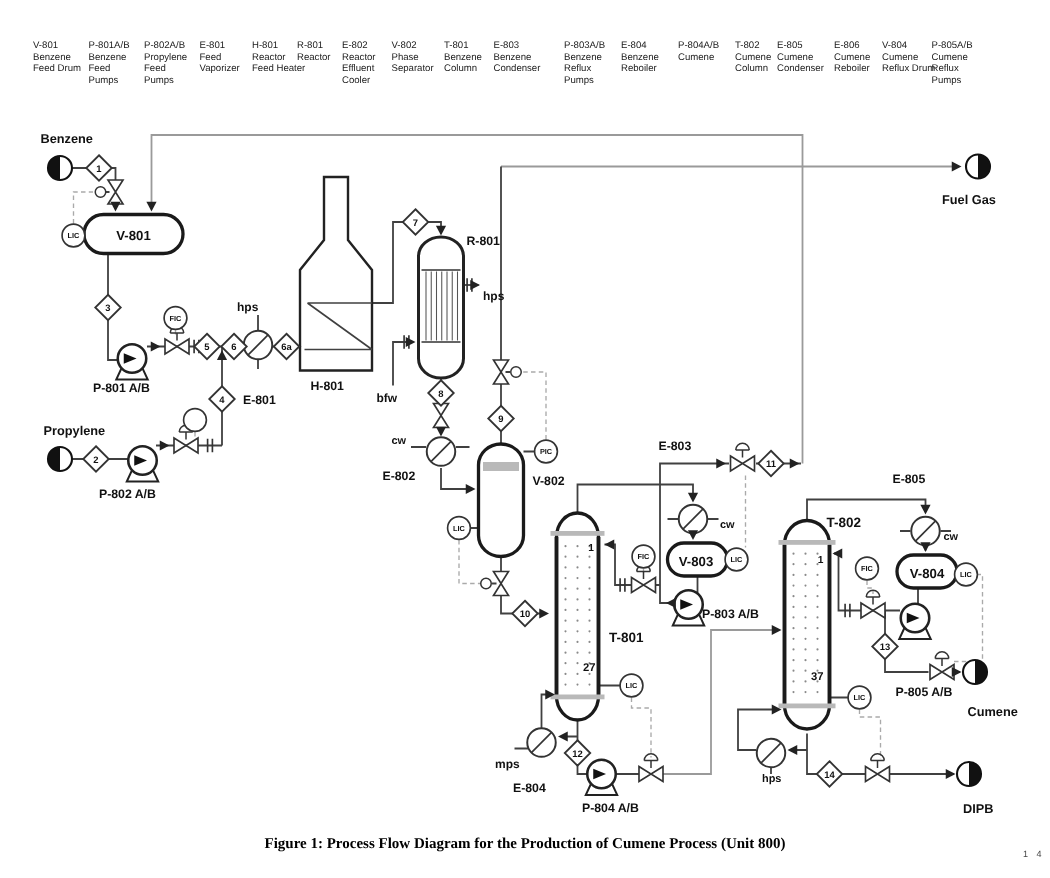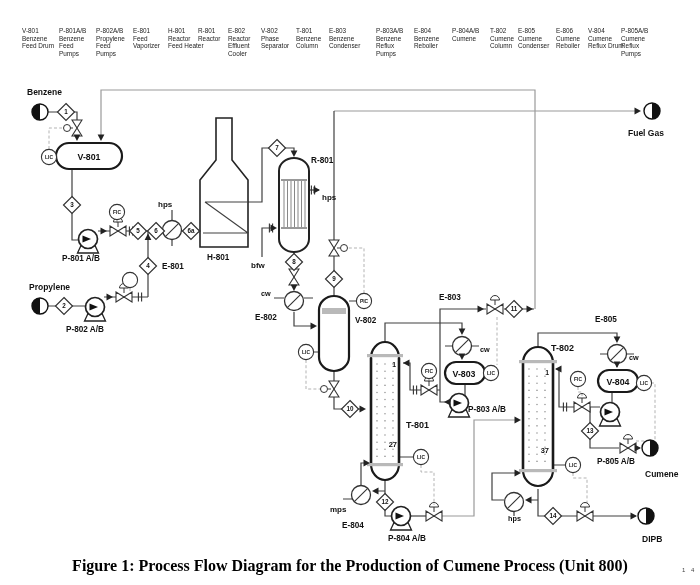--- a/index.html
+++ b/index.html
@@ -2,21 +2,21 @@
 <html><head>
 <meta charset="utf-8">
 <style>
   html,body{margin:0;padding:0;background:#fff;}
   .page{position:relative;width:700px;height:585px;background:#ffffff;overflow:hidden;
         font-family:"Liberation Sans",sans-serif;color:#1a1a1a;}
   .legend-item{position:absolute;top:27px;width:36px;font-size:6.4px;line-height:1.18;color:#222;}
   .legend-tag{white-space:nowrap;}
   .legend-name{}
   .caption{position:absolute;left:0;right:0;top:557px;text-align:center;
-           font-family:"Liberation Serif",serif;font-weight:700;font-size:16px;color:#000;}
+           font-family:"Liberation Serif",serif;font-weight:700;font-size:10px;color:#000;}
   .corner{position:absolute;left:682px;top:567px;font-size:6px;letter-spacing:2px;color:#444;}
   svg{position:absolute;left:0;top:0;}
   svg text{font-family:"Liberation Sans",sans-serif;fill:#111;}
   .eq{font-size:8.2px;font-weight:700;}
   .eq9{font-size:9px;font-weight:700;}
   .ut{font-size:7.3px;font-weight:700;}
   .ut8{font-size:8px;font-weight:700;}
   .io{font-size:8.5px;font-weight:700;}
   .tr{font-size:6.8px;font-weight:700;}
   .tr2{font-size:7.5px;font-weight:700;}

